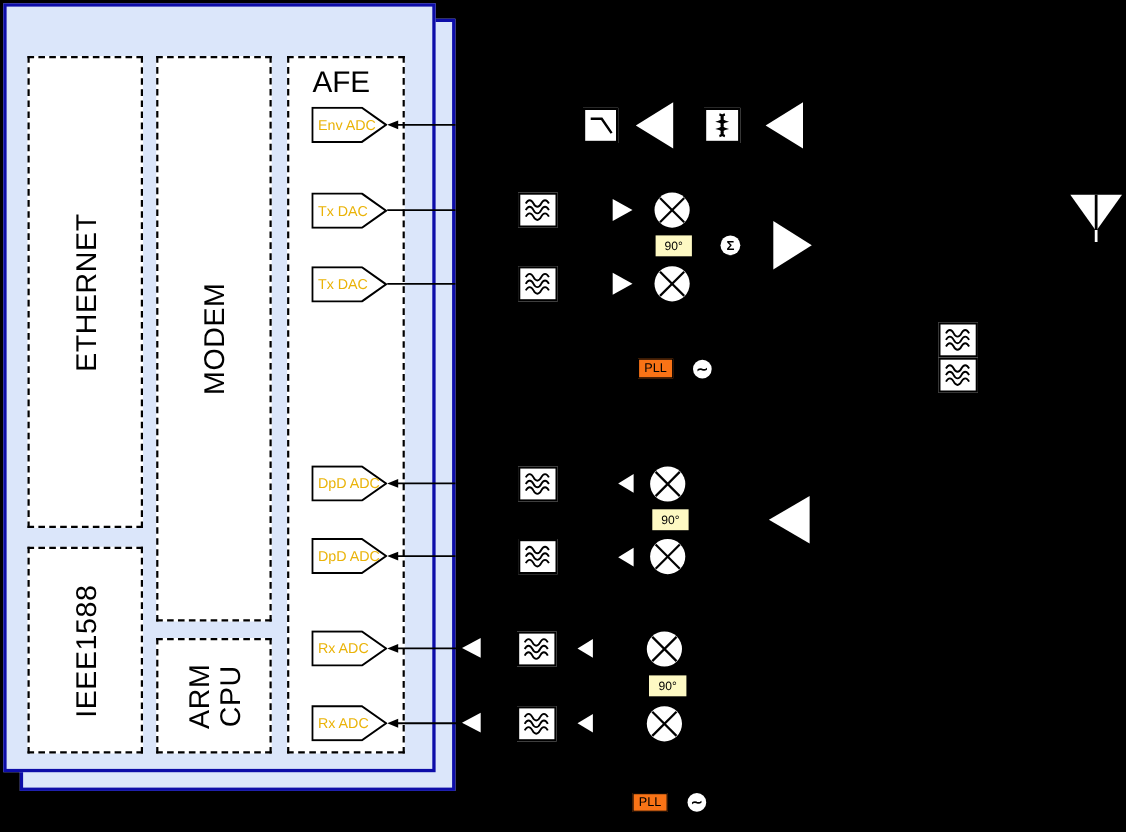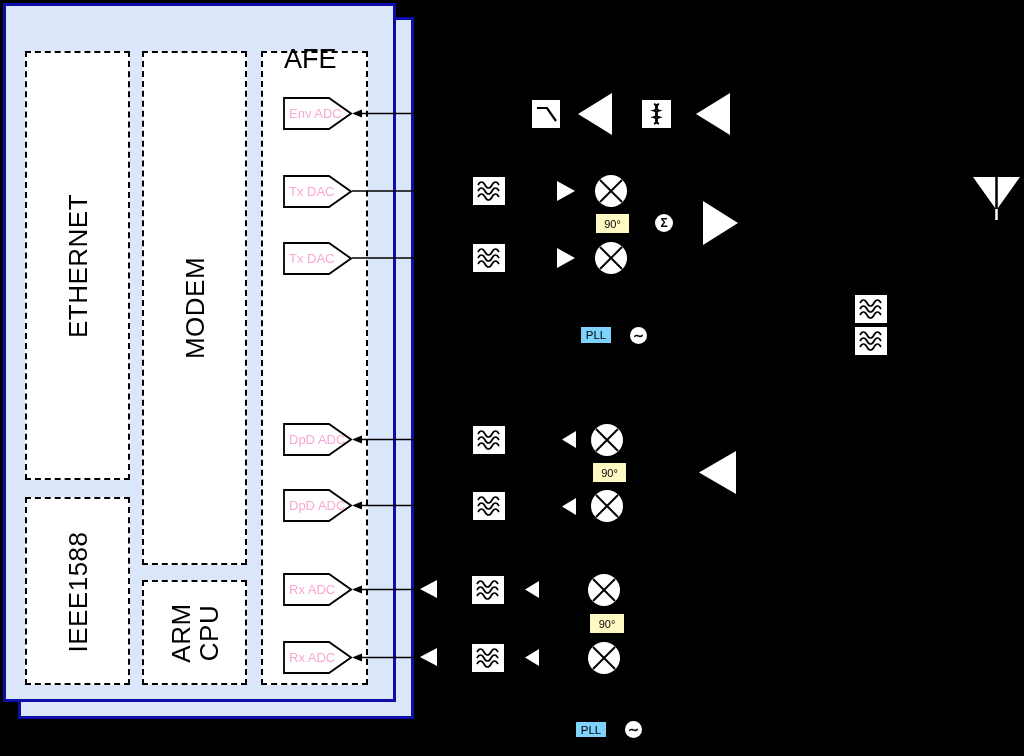--- a/index.html
+++ b/index.html
@@ -17,29 +17,29 @@
   .vlabel{
     position:absolute;transform:translate(-50%,-50%) rotate(-90deg);
     font-size:26px;letter-spacing:0.5px;white-space:pre-line;text-align:center;
     line-height:1.08;color:#000;
   }
   .afe-title{position:absolute;font-size:27px;color:#000;}
   .conv{position:absolute;width:69px;height:33px;}
   .conv svg{position:absolute;left:0;top:0;}
   .conv-label{
     position:absolute;left:6px;top:0;height:33px;display:flex;align-items:center;
-    font-size:13px;white-space:nowrap;color:#f9a8d4;
+    font-size:13px;white-space:nowrap;color:#eab308;
   }
   .icon-box{position:absolute;background:#fff;border:2px solid #000;box-sizing:border-box;}
   .phase-box{
     position:absolute;background:#fef9c3;display:flex;align-items:center;justify-content:center;
     font-size:11px;color:#000;
   }
   .pll-box{
-    position:absolute;background:#7dd3fc;border:1px solid #000;box-sizing:border-box;
+    position:absolute;background:#f97316;border:1px solid #000;box-sizing:border-box;
     display:flex;align-items:center;justify-content:center;font-size:11.5px;color:#000;
   }
   .circle-glyph{
     position:absolute;background:#fff;border-radius:50%;
     display:flex;align-items:center;justify-content:center;
     font-weight:bold;color:#000;
   }
   .tri{position:absolute;}
 </style>
 </head>
@@ -54,21 +54,21 @@
   <div class="dashedbox" style="left:142px;top:51px;width:105px;height:514px;"></div>
   <div class="dashedbox" style="left:25px;top:497px;width:105px;height:188px;"></div>
   <div class="dashedbox" style="left:142px;top:580px;width:105px;height:105px;"></div>
   <div class="dashedbox" style="left:261px;top:51px;width:107px;height:634px;"></div>
 
   <div class="vlabel" style="left:78px;top:266px;">ETHERNET</div>
   <div class="vlabel" style="left:195px;top:308px;">MODEM</div>
   <div class="vlabel" style="left:78px;top:592px;">IEEE1588</div>
   <div class="vlabel" style="left:195px;top:633px;">ARM
 CPU</div>
-  <div class="afe-title" style="left:284px;top:44px;">AFE</div>
+  <div class="afe-title" style="left:284px;top:60px;">AFE</div>
 
   <div class="conv" style="left:283px;top:97px;">
     <svg width="69" height="33">
         <polygon points="1,1 46,1 68,16.5 46,32 1,32" fill="#fff" stroke="#000" stroke-width="1.8"></polygon>
       </svg>
     <span class="conv-label">Env ADC</span>
   </div>
   <div class="conv" style="left:283px;top:175px;">
     <svg width="69" height="33">
         <polygon points="1,1 46,1 68,16.5 46,32 1,32" fill="#fff" stroke="#000" stroke-width="1.8"></polygon>

